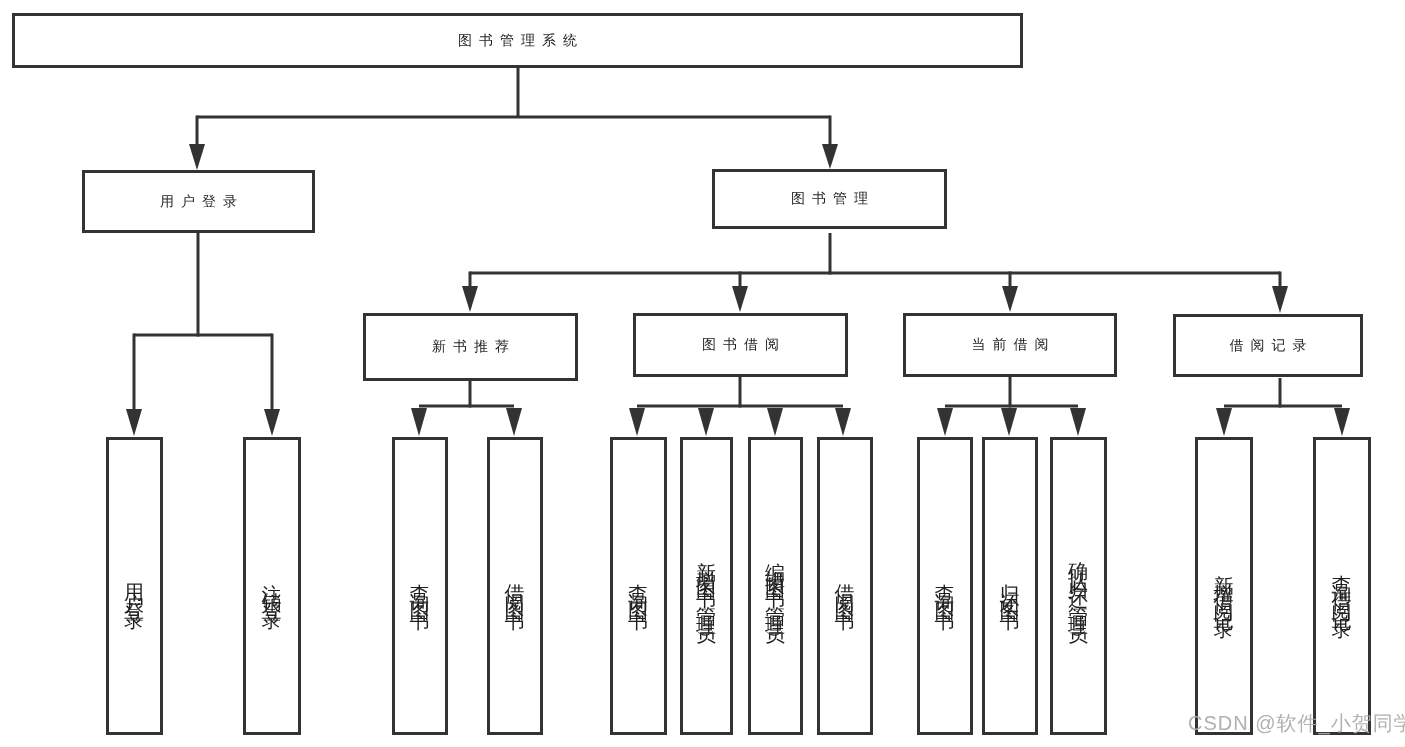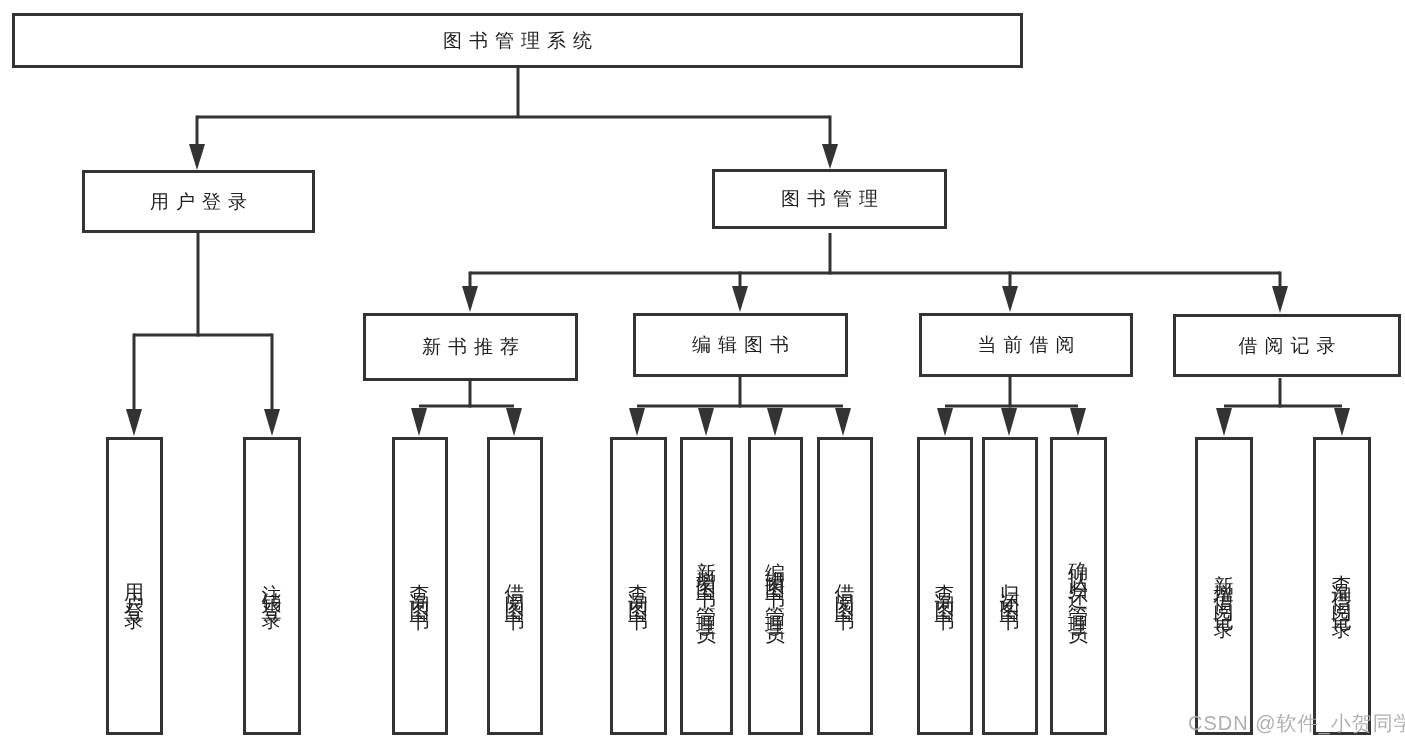--- a/index.html
+++ b/index.html
@@ -26,21 +26,21 @@
     position: absolute;
     box-sizing: border-box;
     border: 3px solid #333333;
     background: #ffffff;
     display: flex;
     align-items: center;
     justify-content: center;
     z-index: 1;
   }
   .hbox {
-    font-size: 19px;
+    font-size: 14px;
     letter-spacing: 7px;
     text-indent: 7px; 
     white-space: nowrap;
     color: #1f1f1f;
   }
   .vbox {
     writing-mode: vertical-rl;
     text-orientation: upright;
     font-size: 20px;
     letter-spacing: 9px;
@@ -114,23 +114,23 @@
       <polygon points="1334,408 1350,408 1342,436"></polygon>
     </g>
   </svg>
 
   <div class="node hbox" style="left:12px; top:13px; width:1011px; height:55px;">图书管理系统</div>
 
   <div class="node hbox" style="left:82px; top:170px; width:233px; height:63px;">用户登录</div>
   <div class="node hbox" style="left:712px; top:169px; width:235px; height:60px;">图书管理</div>
 
   <div class="node hbox" style="left:363px; top:313px; width:215px; height:68px;">新书推荐</div>
-  <div class="node hbox" style="left:633px; top:313px; width:215px; height:64px;">编辑图书</div>
-  <div class="node hbox" style="left:903px; top:313px; width:214px; height:64px;margin-left:16px;">当前借阅</div>
-  <div class="node hbox" style="left:1173px; top:314px; width:228px; height:63px;">借阅记录</div>
+  <div class="node hbox" style="left:633px; top:313px; width:215px; height:64px;">图书借阅</div>
+  <div class="node hbox" style="left:903px; top:313px; width:214px; height:64px;">当前借阅</div>
+  <div class="node hbox" style="left:1173px; top:314px; width:190px; height:63px;">借阅记录</div>
 
   <div class="node vbox" style="left:106px; top:437px; width:57px; height:298px;">用户登录</div>
   <div class="node vbox" style="left:243px; top:437px; width:58px; height:298px;">注销登录</div>
 
   <div class="node vbox" style="left:392px; top:437px; width:56px; height:298px;">查询图书</div>
   <div class="node vbox" style="left:487px; top:437px; width:56px; height:298px;">借阅图书</div>
 
   <div class="node vbox" style="left:610px; top:437px; width:57px; height:298px;">查询图书</div>
   <div class="node vbox" style="left:680px; top:437px; width:53px; height:298px;">新增图书（管理员）</div>
   <div class="node vbox" style="left:748px; top:437px; width:55px; height:298px;">编辑图书（管理员）</div>

